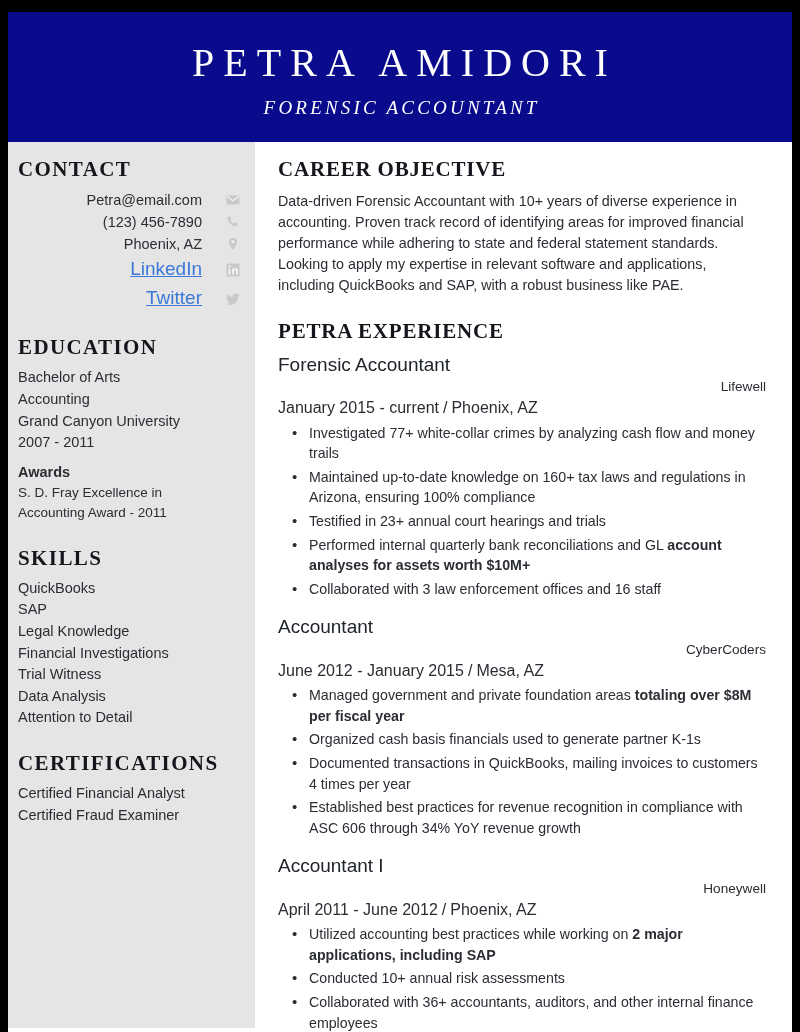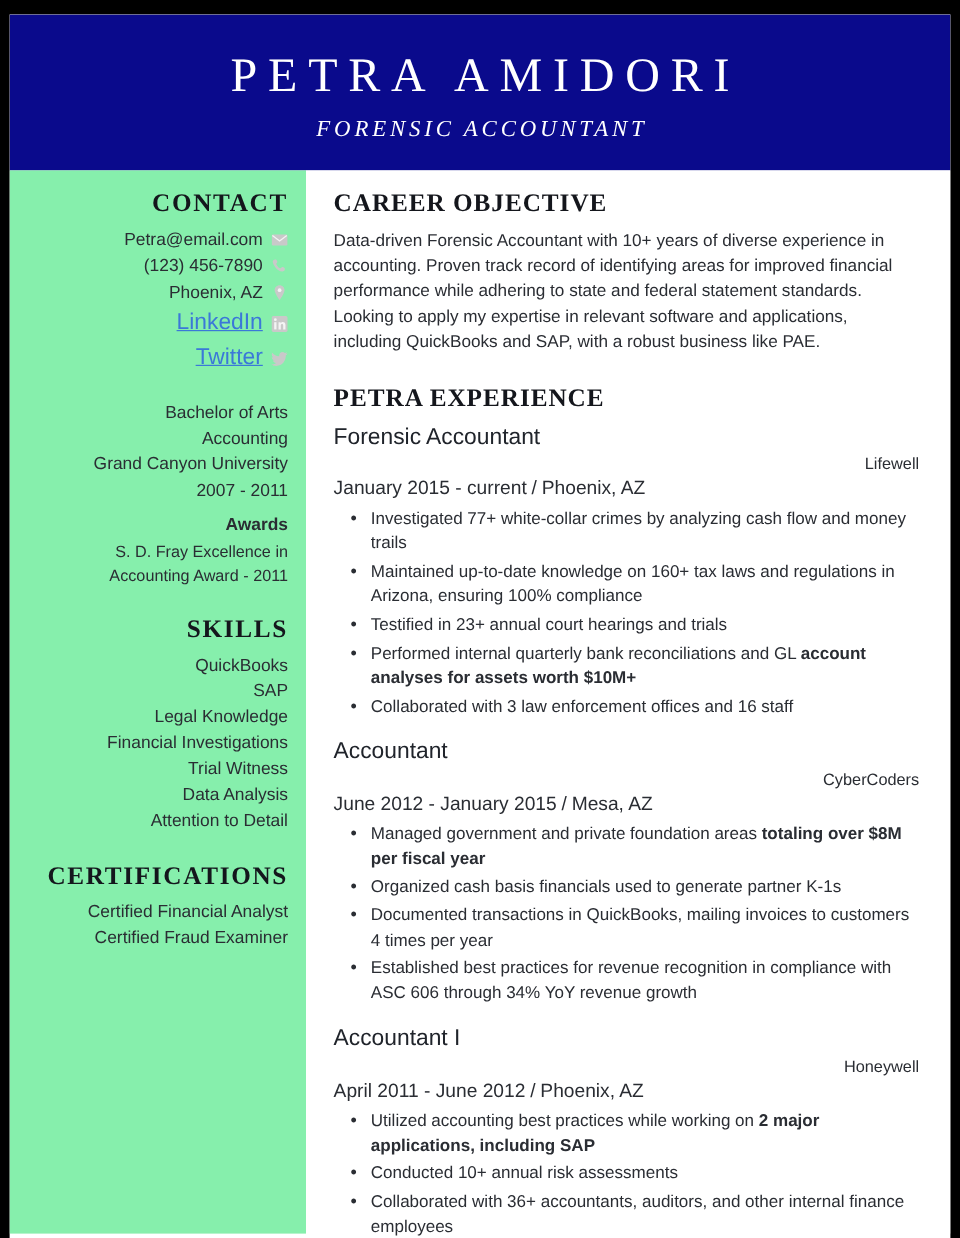--- a/index.html
+++ b/index.html
@@ -54,23 +54,23 @@
   
   .body {
     display: flex;
     height: 886px;
     align-items: stretch;
   }
 
   .sidebar {
     width: 247px;
     flex: 0 0 247px;
-    background: #86efac;
+    background: #e5e5e5;
     padding: 14px 15px 0 10px;
-    text-align: right;
+    text-align: left;
   }
 
   .main {
     flex: 1 1 auto;
     background: #ffffff;
     padding: 14px 26px 0 23px;
   }
 
   
   .sec-head {
@@ -97,21 +97,21 @@
     line-height: 1.49;
   }
   .side-line.small { font-size: 13.5px; }
   .side-line.bold { font-weight: bold; }
   .side-sub { margin-top: 8px; }
 
   .contact-row {
     display: flex;
     align-items: center;
     justify-content: flex-end;
-    gap: 7px;
+    gap: 24px;
     line-height: 1.52;
   }
   .contact-row .txt { font-size: 14.5px; color: #2a2d33; }
   .contact-row .link {
     font-size: 19px;
     color: #3b78d8;
     text-decoration: underline;
   }
   .ico {
     width: 14px;
@@ -235,20 +235,21 @@
               <span class="ico">
                 <svg width="14" height="14" viewBox="0 0 14 14">
                   <path d="M13.6 2.6c-.5.25-1.05.4-1.6.5.55-.35.95-.9 1.15-1.55-.55.35-1.15.55-1.75.7A2.7 2.7 0 0 0 9.4 1.4c-1.55 0-2.8 1.3-2.8 2.9 0 .25.05.45.1.65-2.35-.1-4.4-1.3-5.8-3.05-.25.45-.4.95-.4 1.5 0 1 .5 1.9 1.25 2.4-.45 0-.9-.15-1.3-.35v.05c0 1.4 1 2.6 2.25 2.85-.25.05-.5.1-.75.1-.2 0-.35 0-.55-.05.35 1.15 1.4 2 2.6 2-.95.8-2.15 1.25-3.45 1.25-.25 0-.45 0-.65-.05 1.25.8 2.7 1.3 4.3 1.3 5.15 0 7.95-4.4 7.95-8.2v-.4c.55-.4 1.05-.9 1.4-1.5z" fill="#c9c9c9"></path>
                 </svg>
               </span>
             </div>
           </div>
       </div>
 
       <div class="side-block">
+        <div class="sec-head">EDUCATION</div>
         <div class="side-line">Bachelor of Arts</div>
         <div class="side-line">Accounting</div>
         <div class="side-line">Grand Canyon University</div>
         <div class="side-line">2007 - 2011</div>
         <div class="side-sub">
           <div class="side-line bold">Awards</div>
           <div class="side-line small">S. D. Fray Excellence in</div>
           <div class="side-line small">Accounting Award - 2011</div>
         </div>
       </div>

